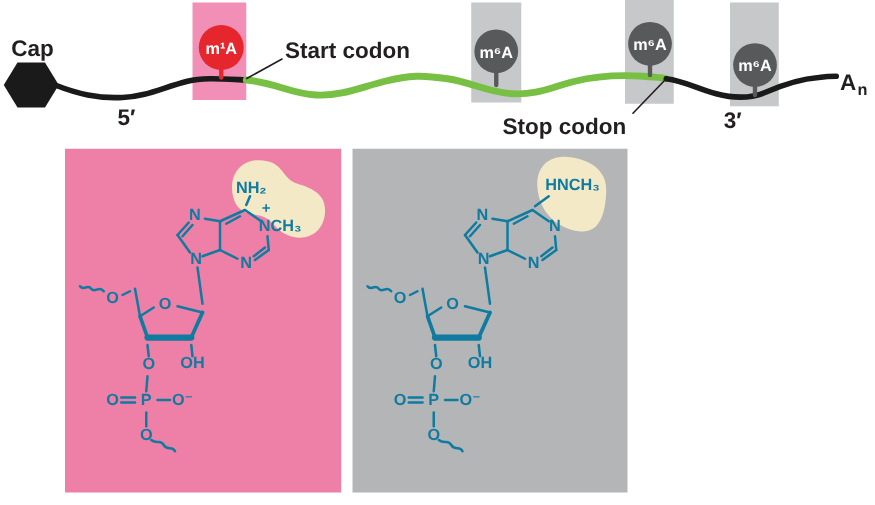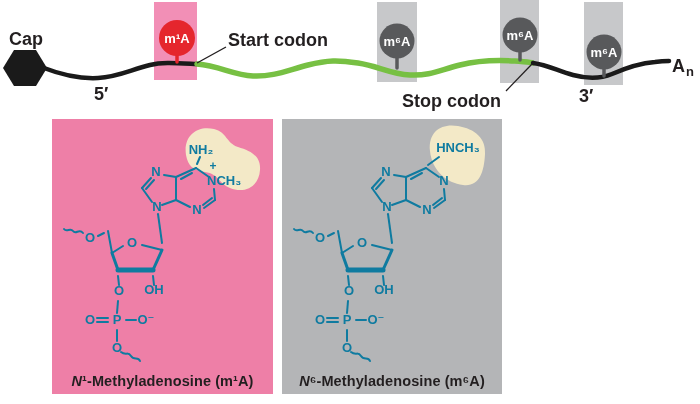--- a/index.html
+++ b/index.html
@@ -129,21 +129,20 @@
       <text class="atom atom-start" x="155" y="66">NCH₃</text>
       <text class="atom" x="80" y="128">O</text>
       <text class="atom" x="38" y="123">O</text>
       <text class="atom" x="102" y="175">OH</text>
       <text class="atom" x="67" y="176">O</text>
       <text class="atom" x="65" y="205">P</text>
       <text class="atom" x="38" y="205">O</text>
       <text class="atom" x="94" y="205">O⁻</text>
       <text class="atom" x="65" y="233">O</text>
     </svg>
-    <div class="caption"><span class="cap-i">N</span><span>¹-Methyladenosine (m¹A)</span></div>
   </div>
 
   <div class="panel" id="panel-m6a">
     <svg width="220" height="250" viewBox="0 0 220 250">
       <path class="blob" d="M148,32 C146,12 160,4 176,7 C193,10 204,19 203,35 C202,54 197,68 181,66 C165,64 150,52 148,32 Z"></path>
 
       <g>
         <line class="bond" x1="144" y1="49" x2="124" y2="58"></line>
         <line class="bond" x1="124" y1="58" x2="124" y2="81"></line>
         <line class="bond" x1="124" y1="81" x2="138" y2="88"></line>
@@ -190,16 +189,15 @@
       <text class="atom" x="176" y="33">HNCH₃</text>
       <text class="atom" x="80" y="128">O</text>
       <text class="atom" x="38" y="123">O</text>
       <text class="atom" x="102" y="175">OH</text>
       <text class="atom" x="67" y="176">O</text>
       <text class="atom" x="65" y="205">P</text>
       <text class="atom" x="38" y="205">O</text>
       <text class="atom" x="94" y="205">O⁻</text>
       <text class="atom" x="65" y="233">O</text>
     </svg>
-    <div class="caption"><span class="cap-i">N</span><span>⁶-Methyladenosine (m⁶A)</span></div>
   </div>
 
 </div>
 
 </body></html>

